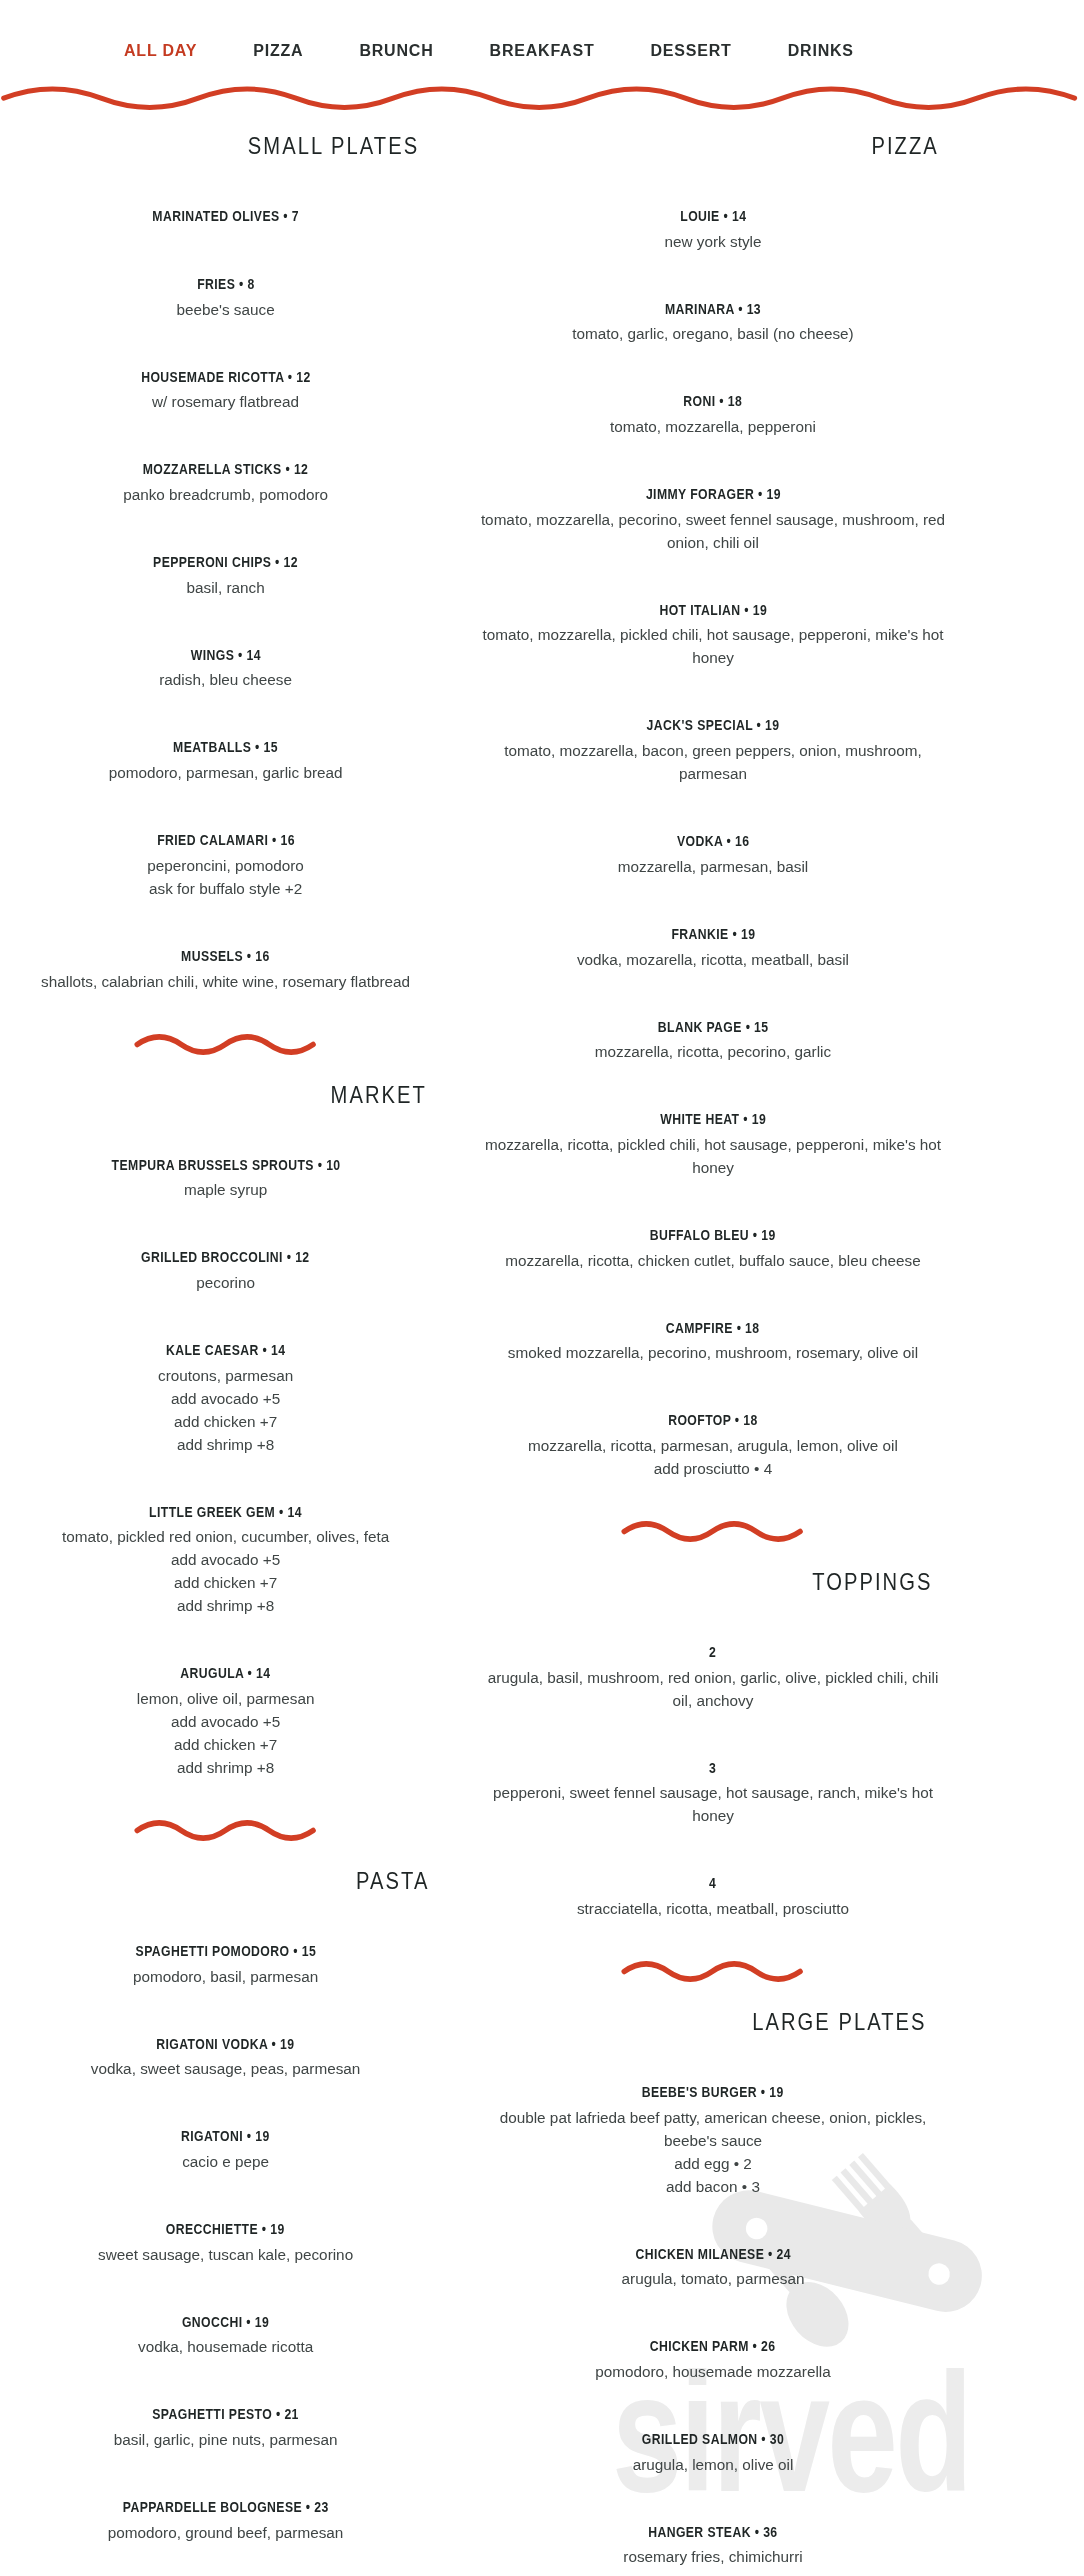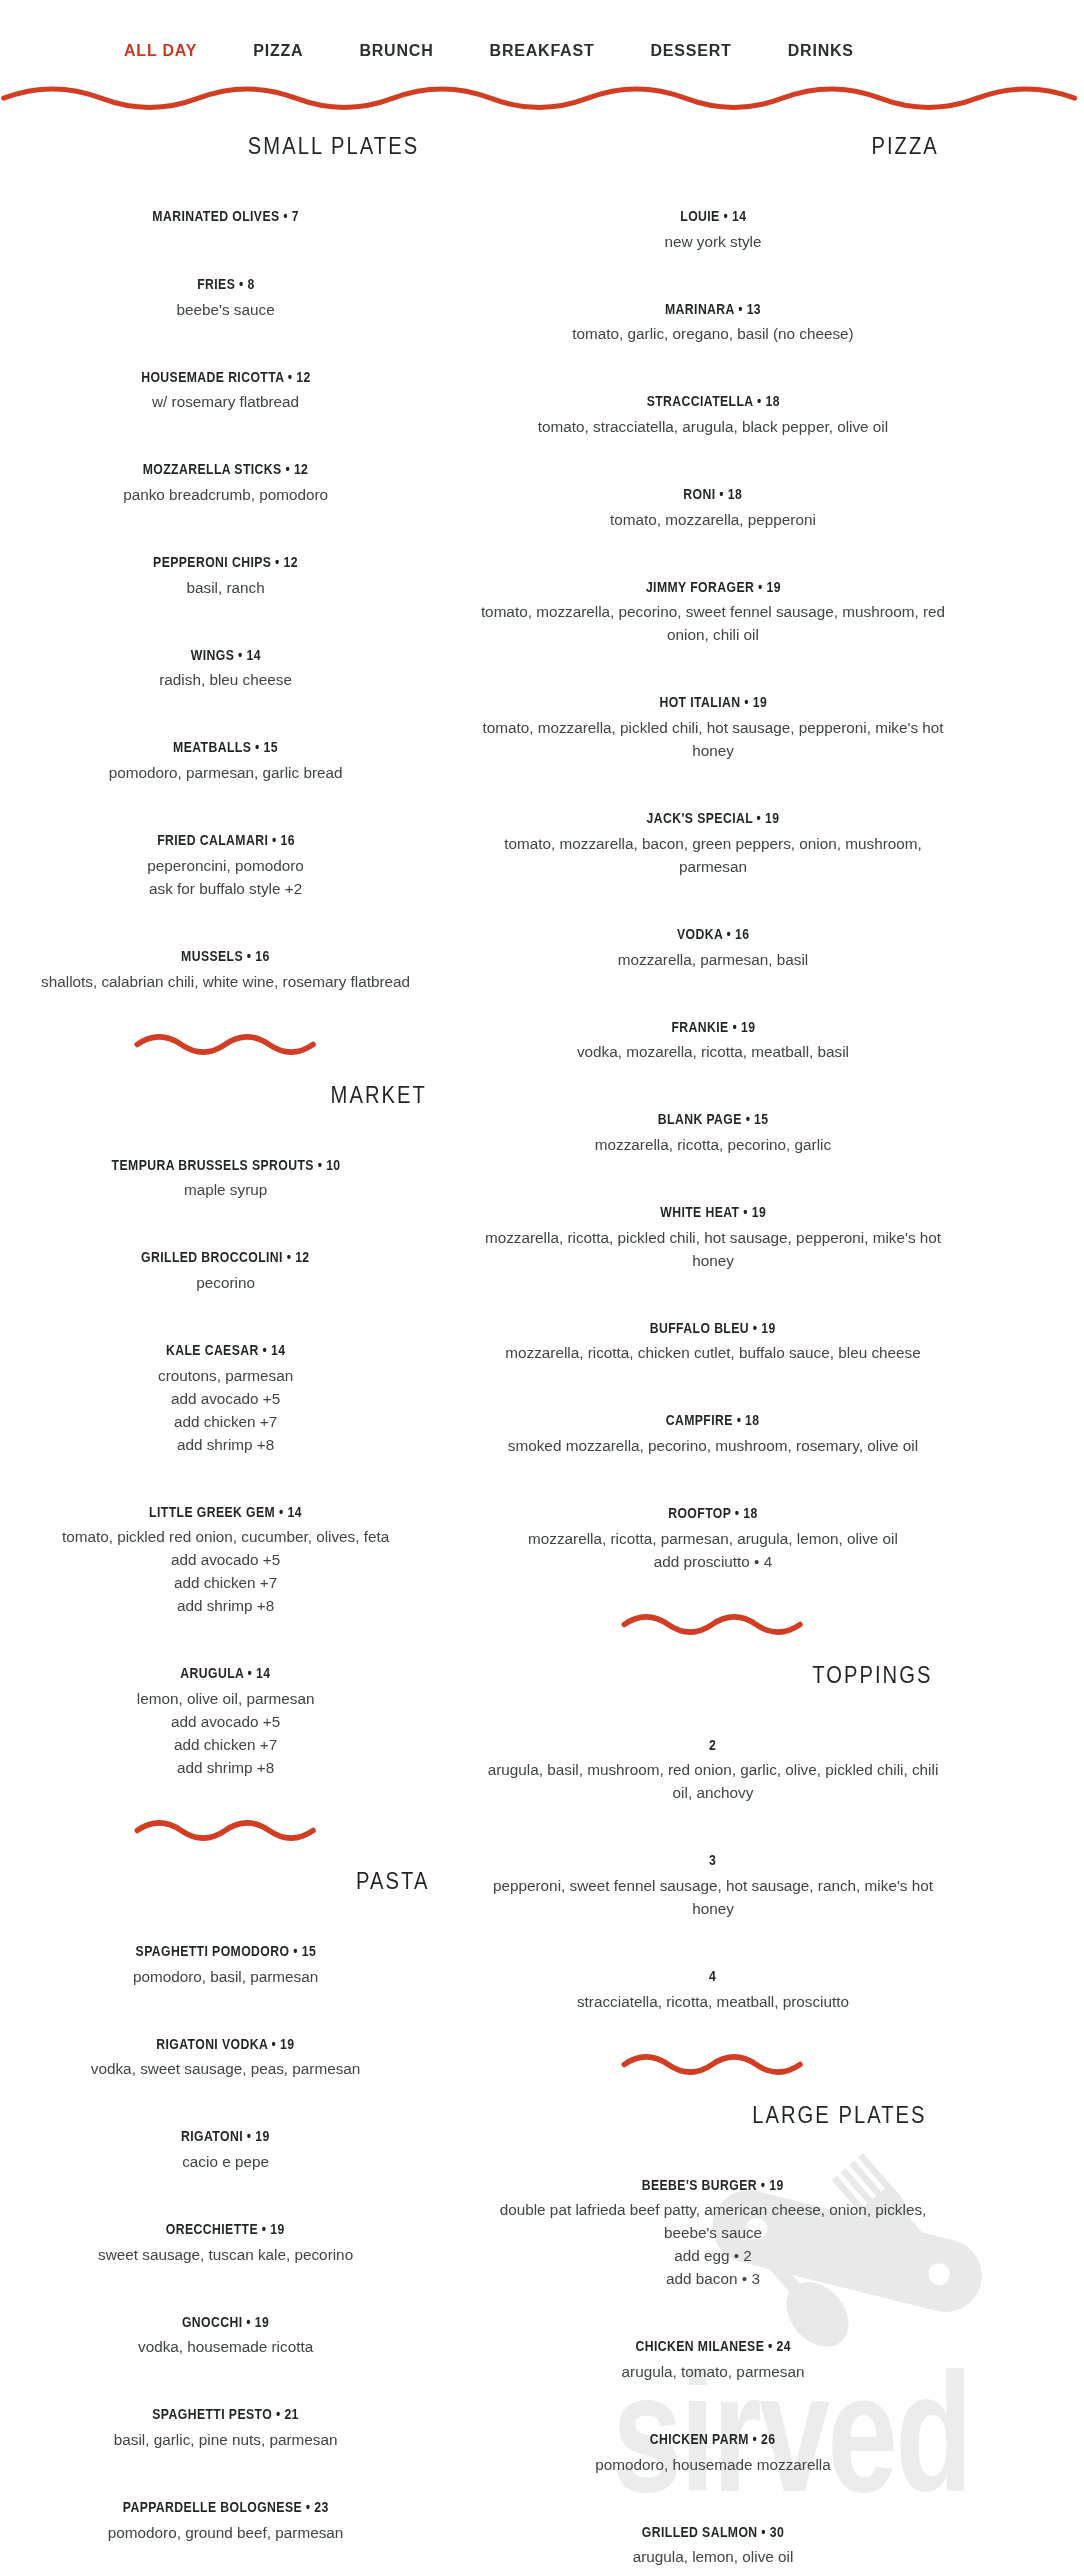--- a/index.html
+++ b/index.html
@@ -223,24 +223,20 @@
         <h2 class="section-title"><span class="cx">PIZZA</span></h2>
         <div class="menu-item">
           <div class="item-title"><span class="cx">LOUIE • 14</span></div>
           <div class="item-desc">new york style</div>
         </div>
         <div class="menu-item">
           <div class="item-title"><span class="cx">MARINARA • 13</span></div>
           <div class="item-desc">tomato, garlic, oregano, basil (no cheese)</div>
         </div>
         <div class="menu-item">
-          <div class="item-title"><span class="cx">STRACCIATELLA • 18</span></div>
-          <div class="item-desc">tomato, stracciatella, arugula, black pepper, olive oil</div>
-        </div>
-        <div class="menu-item">
           <div class="item-title"><span class="cx">RONI • 18</span></div>
           <div class="item-desc">tomato, mozzarella, pepperoni</div>
         </div>
         <div class="menu-item">
           <div class="item-title"><span class="cx">JIMMY FORAGER • 19</span></div>
           <div class="item-desc">tomato, mozzarella, pecorino, sweet fennel sausage, mushroom, red onion, chili oil</div>
         </div>
         <div class="menu-item">
           <div class="item-title"><span class="cx">HOT ITALIAN • 19</span></div>
           <div class="item-desc">tomato, mozzarella, pickled chili, hot sausage, pepperoni, mike's hot honey</div>

